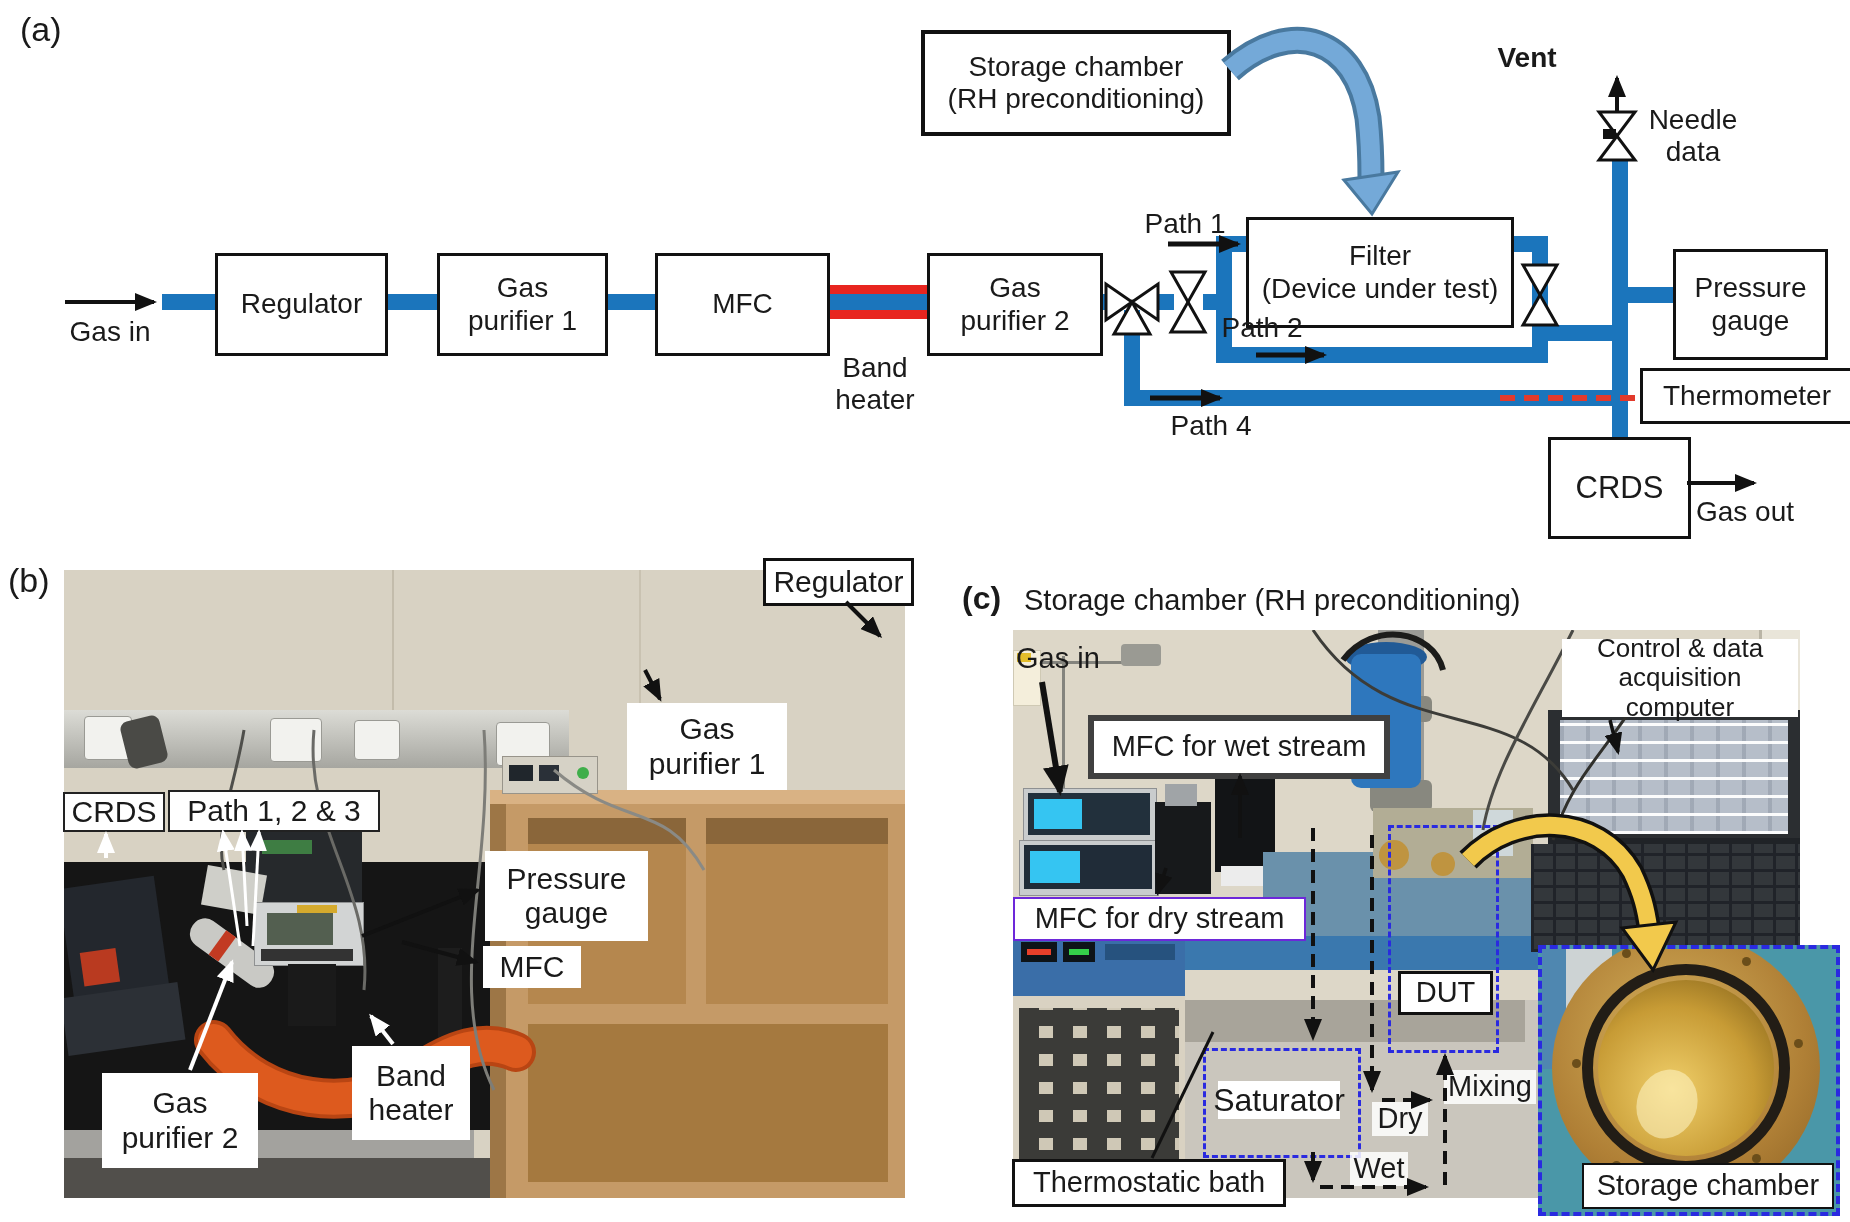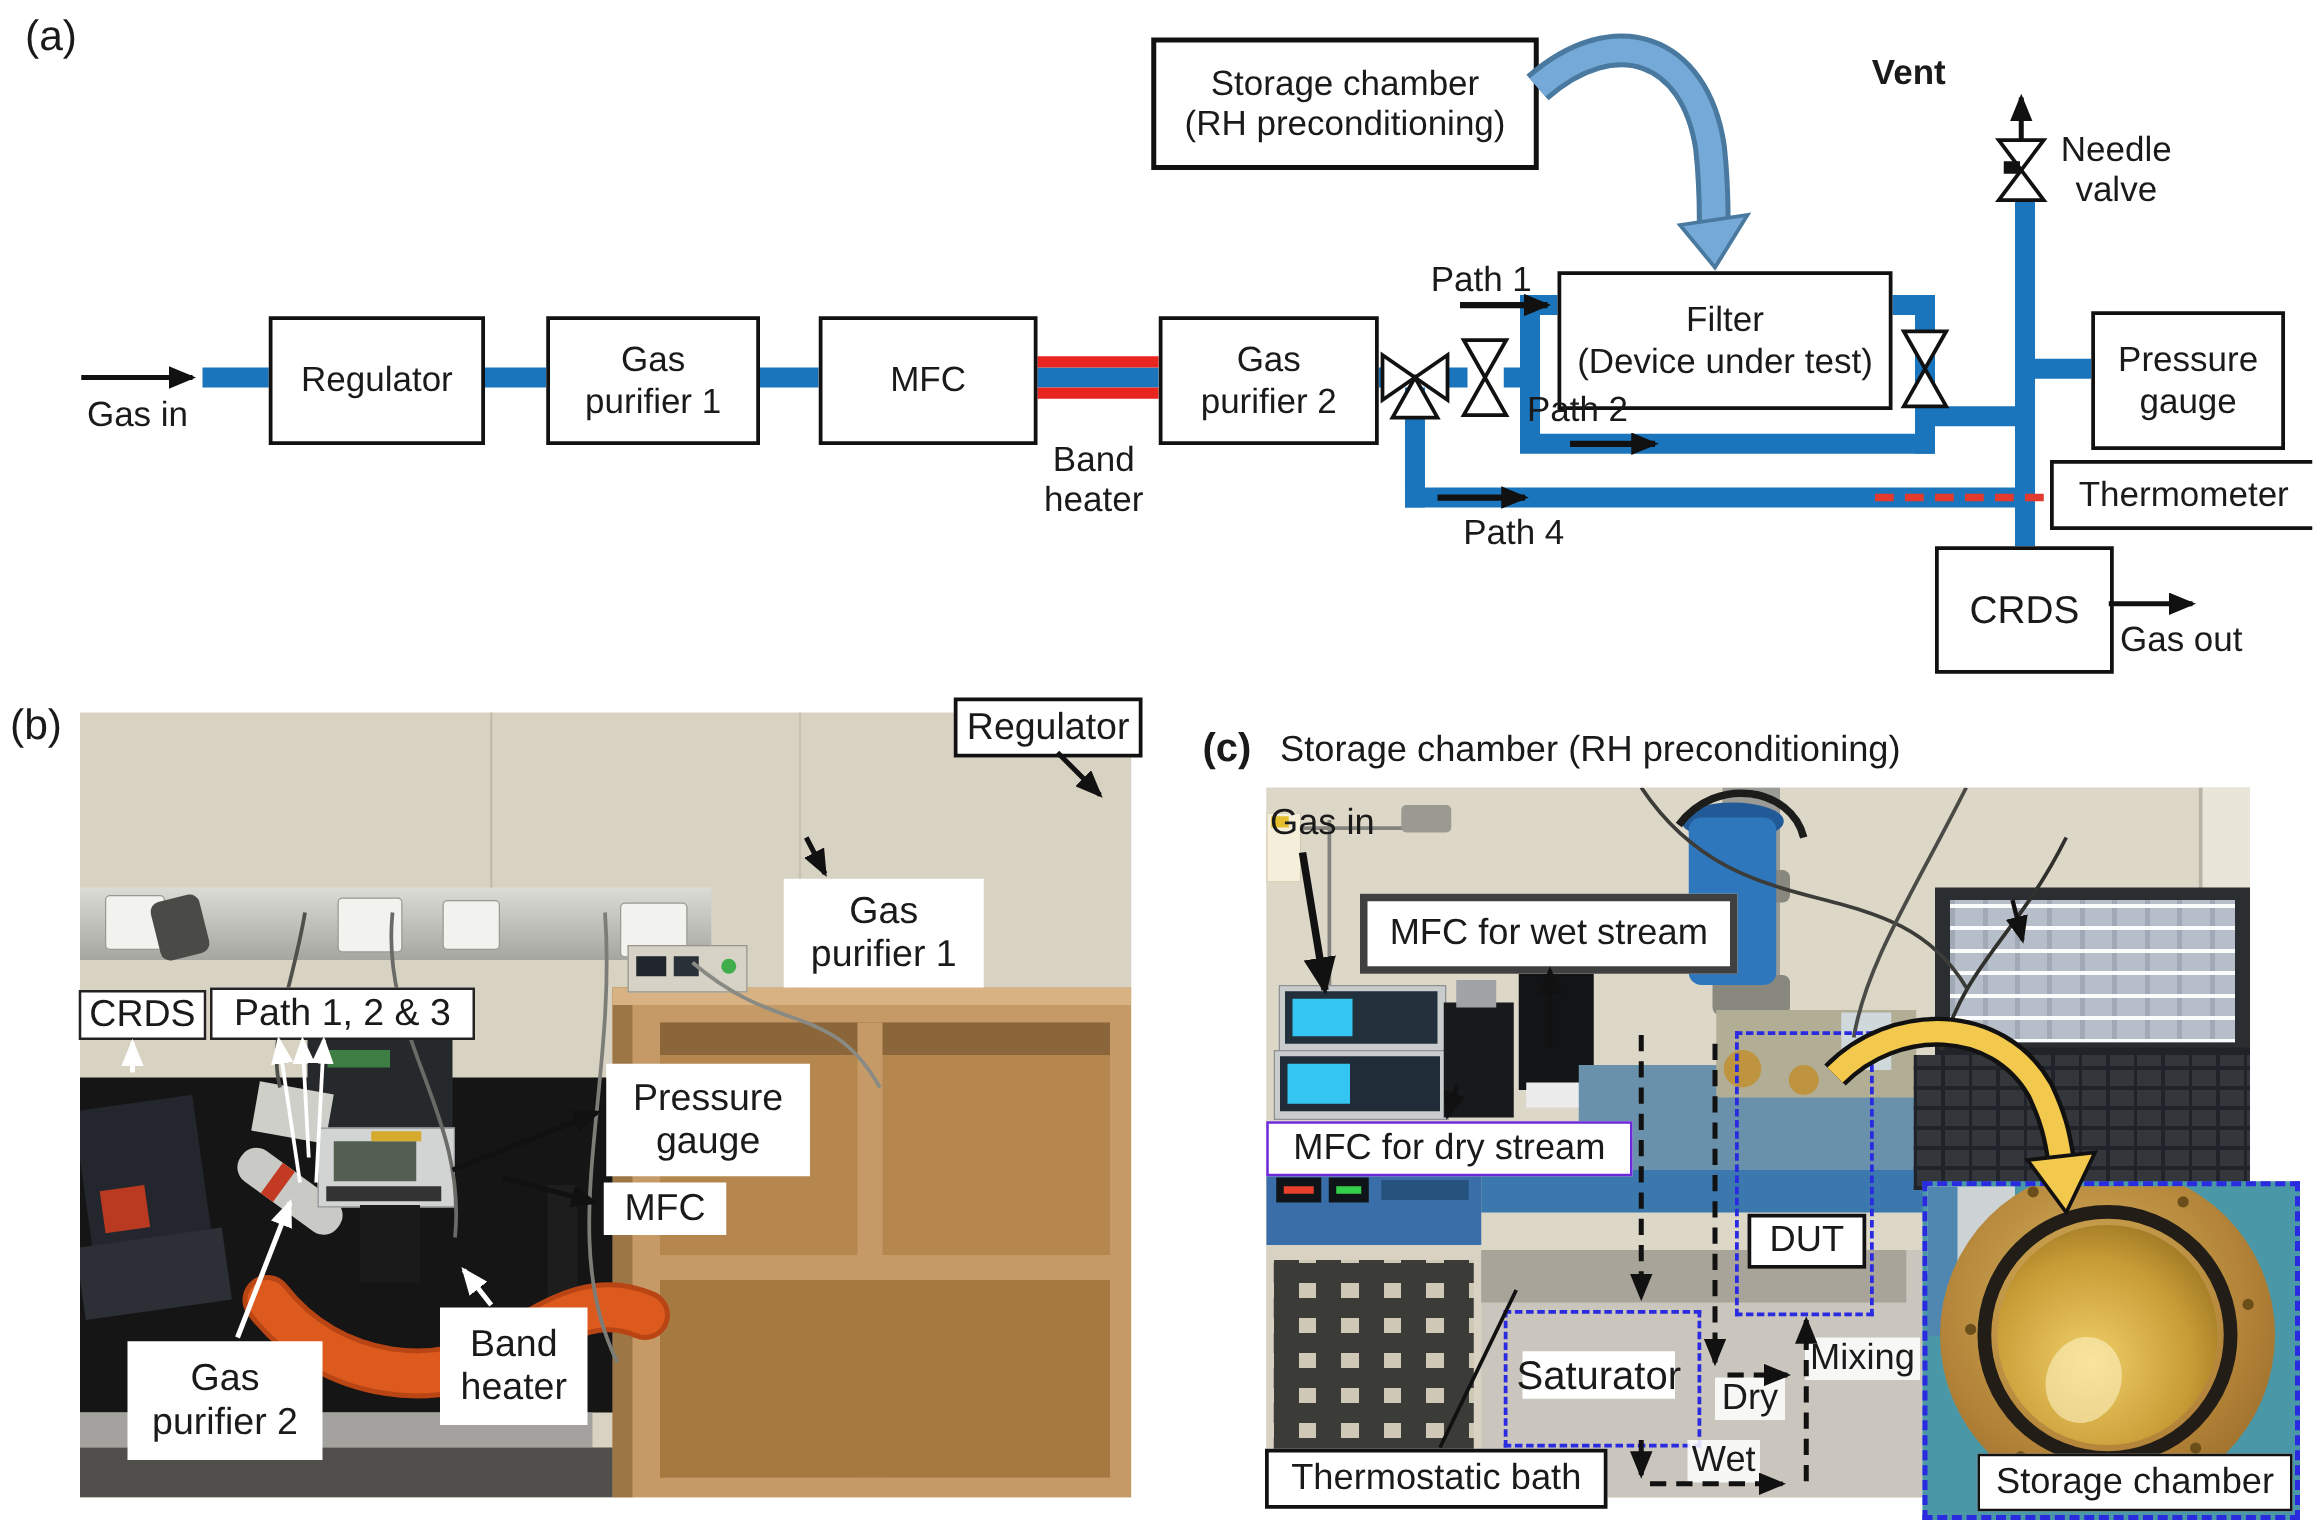--- a/index.html
+++ b/index.html
@@ -90,21 +90,21 @@
   <div class="txt" style="left:58px;top:316px;width:104px;">Gas in</div>
   <div class="txt" style="left:811px;top:352px;width:128px;">
     <span>Band</span><br>
     <span>heater</span></div>
   <div class="txt" style="left:1130px;top:208px;width:110px;">Path 1</div>
   <div class="txt" style="left:1207px;top:312px;width:110px;">Path 2</div>
   <div class="txt" style="left:1152px;top:410px;width:118px;">Path 4</div>
   <div class="txt" style="left:1492px;top:42px;width:70px;font-weight:bold;">Vent</div>
   <div class="txt" style="left:1638px;top:104px;width:110px;">
     <span>Needle</span><br>
-    <span>valve</span></div>
+    <span>data</span></div>
   <div class="txt" style="left:1686px;top:496px;width:118px;">Gas out</div>
 
   <div class="tag" style="left:8px;top:561px;">(b)</div>
   <div class="scene" style="left:64px;top:570px;width:841px;height:628px;background:#d8d2c3;">
     <div class="abs" style="left:328px;top:0;width:2px;height:150px;background:#c3bcab;"></div>
     <div class="abs" style="left:575px;top:0;width:2px;height:240px;background:#c9c2b1;"></div>
     <div class="abs" style="left:0;top:140px;width:505px;height:58px;background:linear-gradient(#dcdcd6,#a6a6a0);"></div>
     <div class="abs" style="left:20px;top:146px;width:46px;height:42px;background:#f2f2ee;border:1px solid #9a9a94;border-radius:4px;"></div>
     <div class="abs" style="left:206px;top:148px;width:50px;height:42px;background:#f2f2ee;border:1px solid #9a9a94;border-radius:4px;"></div>
     <div class="abs" style="left:290px;top:150px;width:44px;height:38px;background:#f2f2ee;border:1px solid #9a9a94;border-radius:4px;"></div>
@@ -265,20 +265,25 @@
     <div class="abs" style="left:210px;top:205px;width:9px;height:9px;background:#6b4e1a;border-radius:50%;"></div>
   </div>
 
   <div class="dashblue" style="left:1388px;top:825px;width:105px;height:222px;"></div>
   <div class="dashblue" style="left:1203px;top:1048px;width:152px;height:104px;"></div>
 
   <div class="txt" style="left:1016px;top:642px;width:90px;text-align:left;font-size:29px;">Gas in</div>
   <div class="lbl" style="left:1088px;top:715px;width:290px;height:52px;border:6px solid #404040;font-size:29px;">
     <span>MFC for wet stream</span>
     </div>
+  <div class="lbl" style="left:1562px;top:639px;width:236px;height:78px;font-size:26px;line-height:1.12;">
+    <span>Control &amp; data</span>
+    <span>acquisition</span>
+    <span>computer</span>
+    </div>
   <div class="lbl" style="left:1013px;top:897px;width:289px;height:40px;border:2px solid #6d28d9;font-size:29px;">
     <span>MFC for dry stream</span>
     </div>
   <div class="lbl" style="left:1398px;top:971px;width:89px;height:38px;border:3px solid #111;font-size:29px;">
     <span>DUT</span>
     </div>
   <div class="lbl" style="left:1218px;top:1081px;width:122px;height:38px;font-size:32px;">
     <span>Saturator</span>
     </div>
   <div class="lbl" style="left:1012px;top:1159px;width:268px;height:42px;border:3px solid #111;font-size:29px;">

